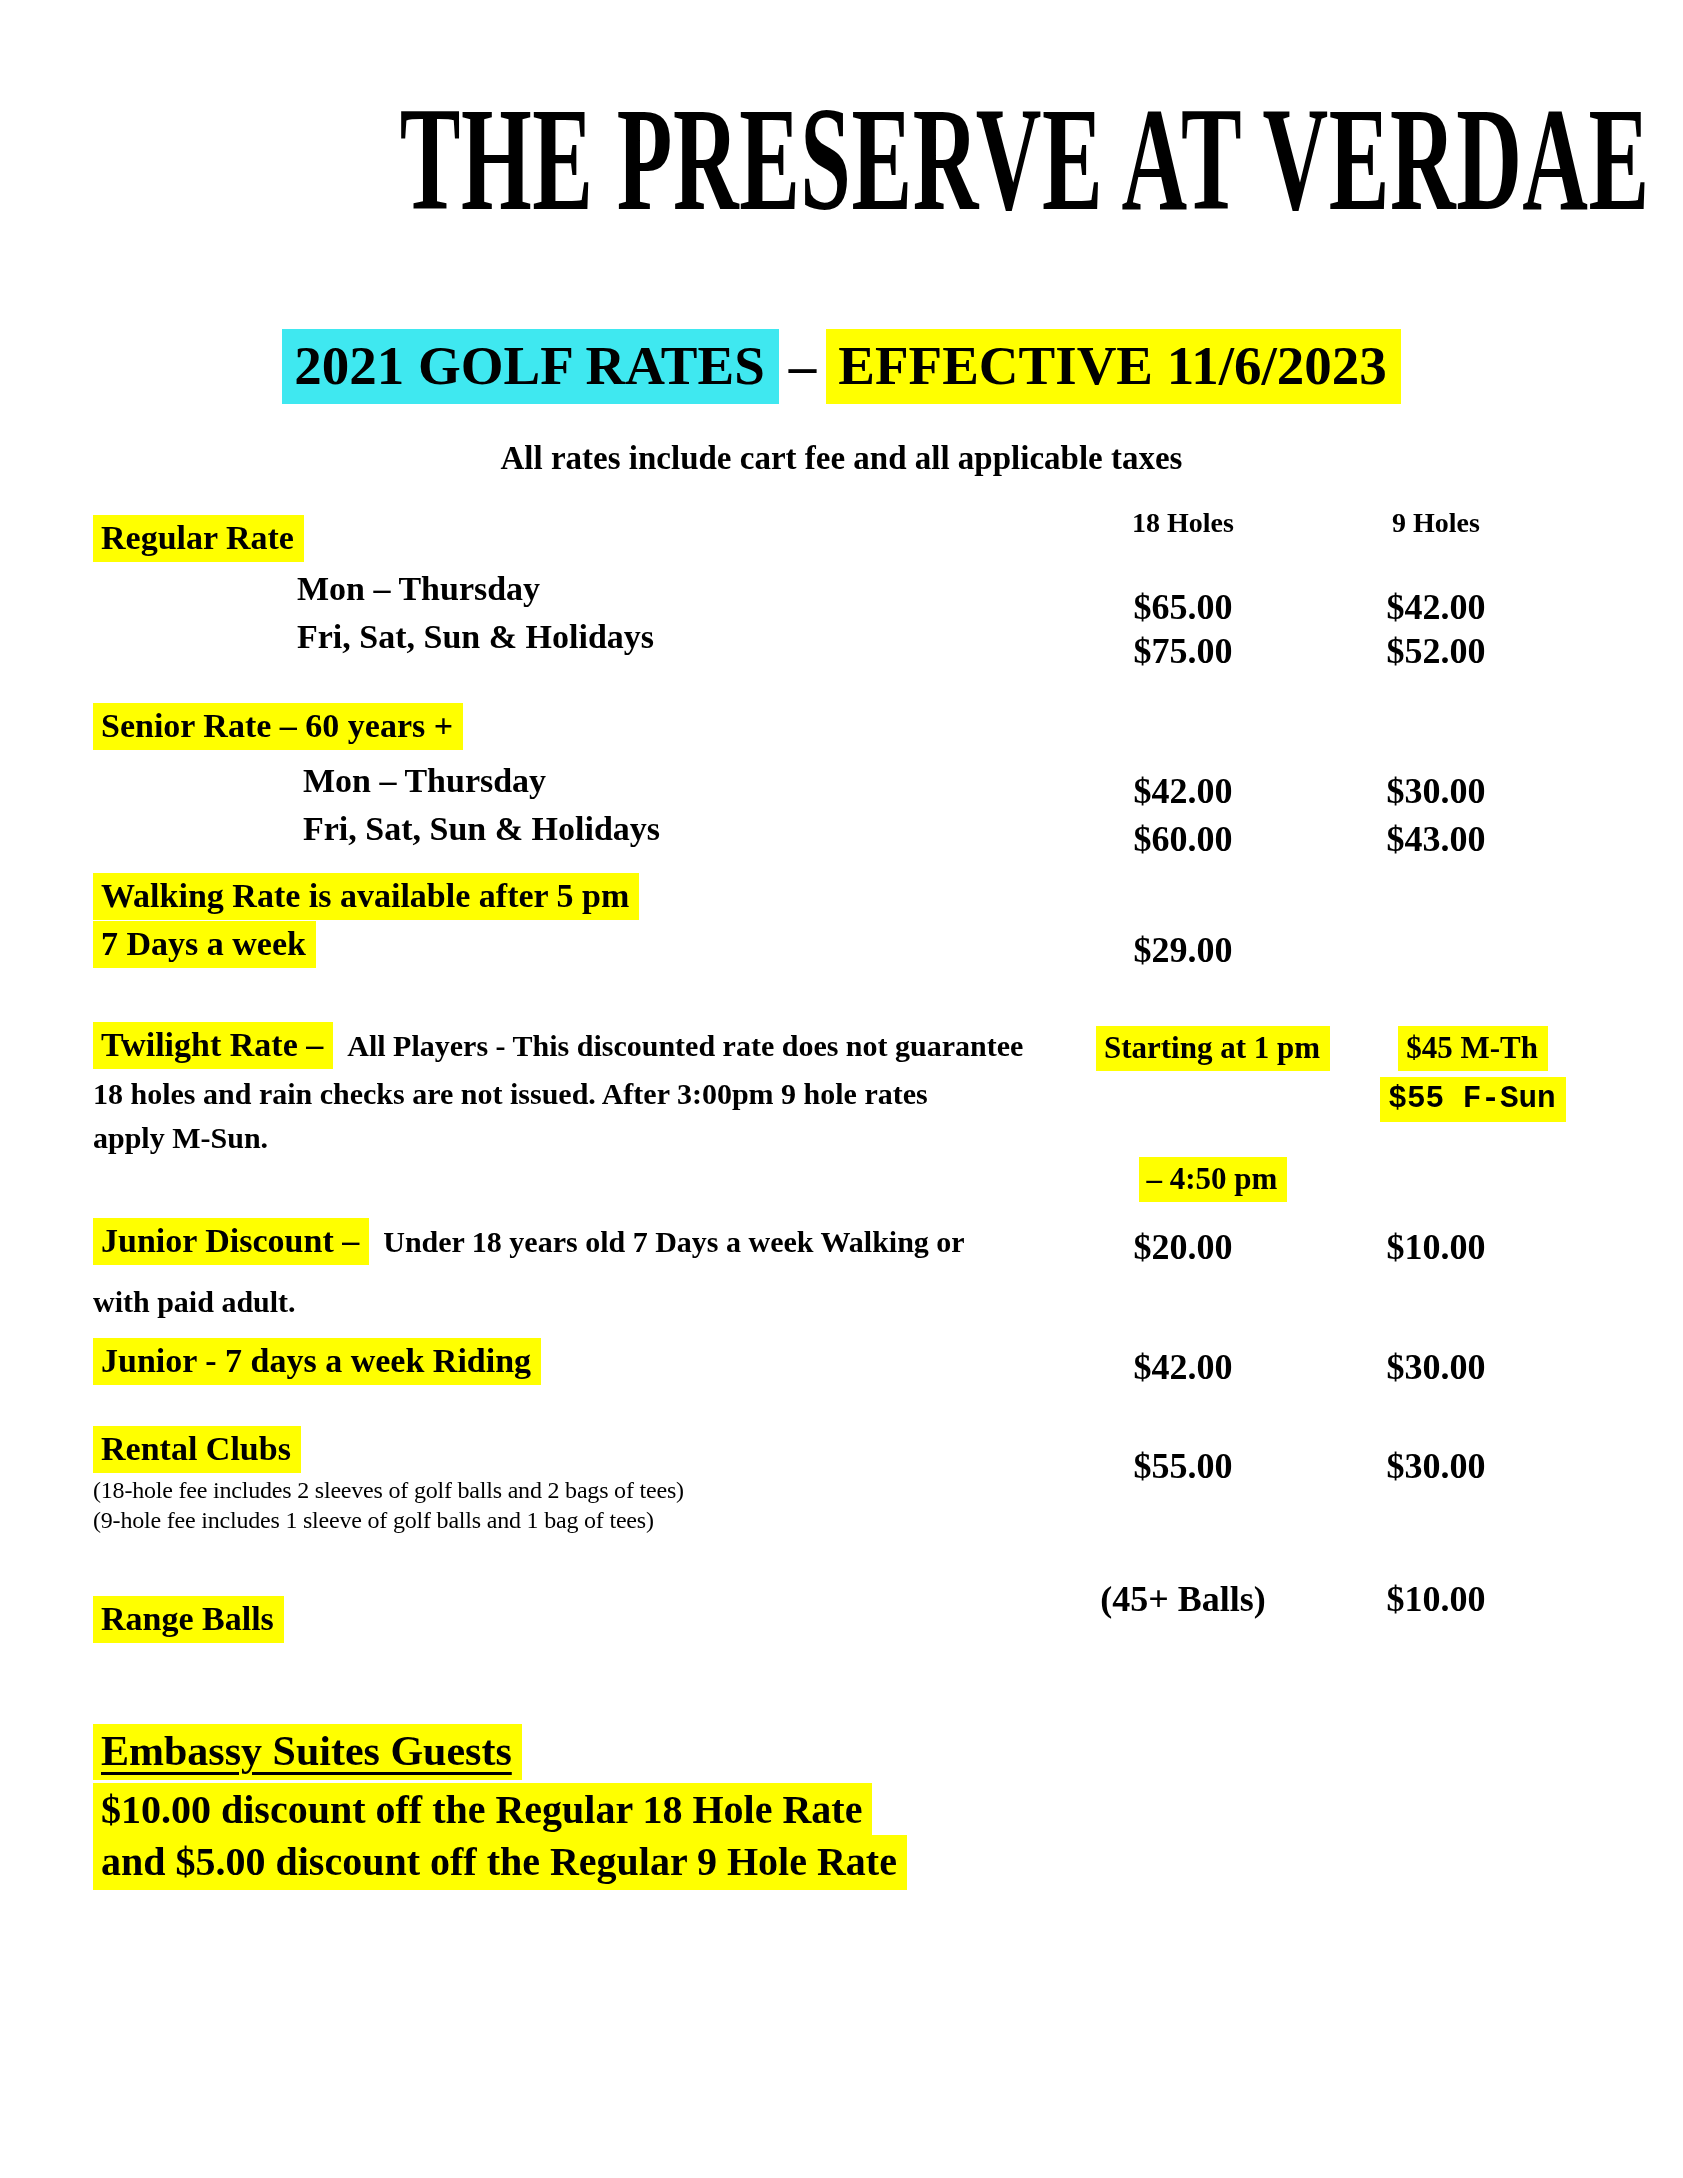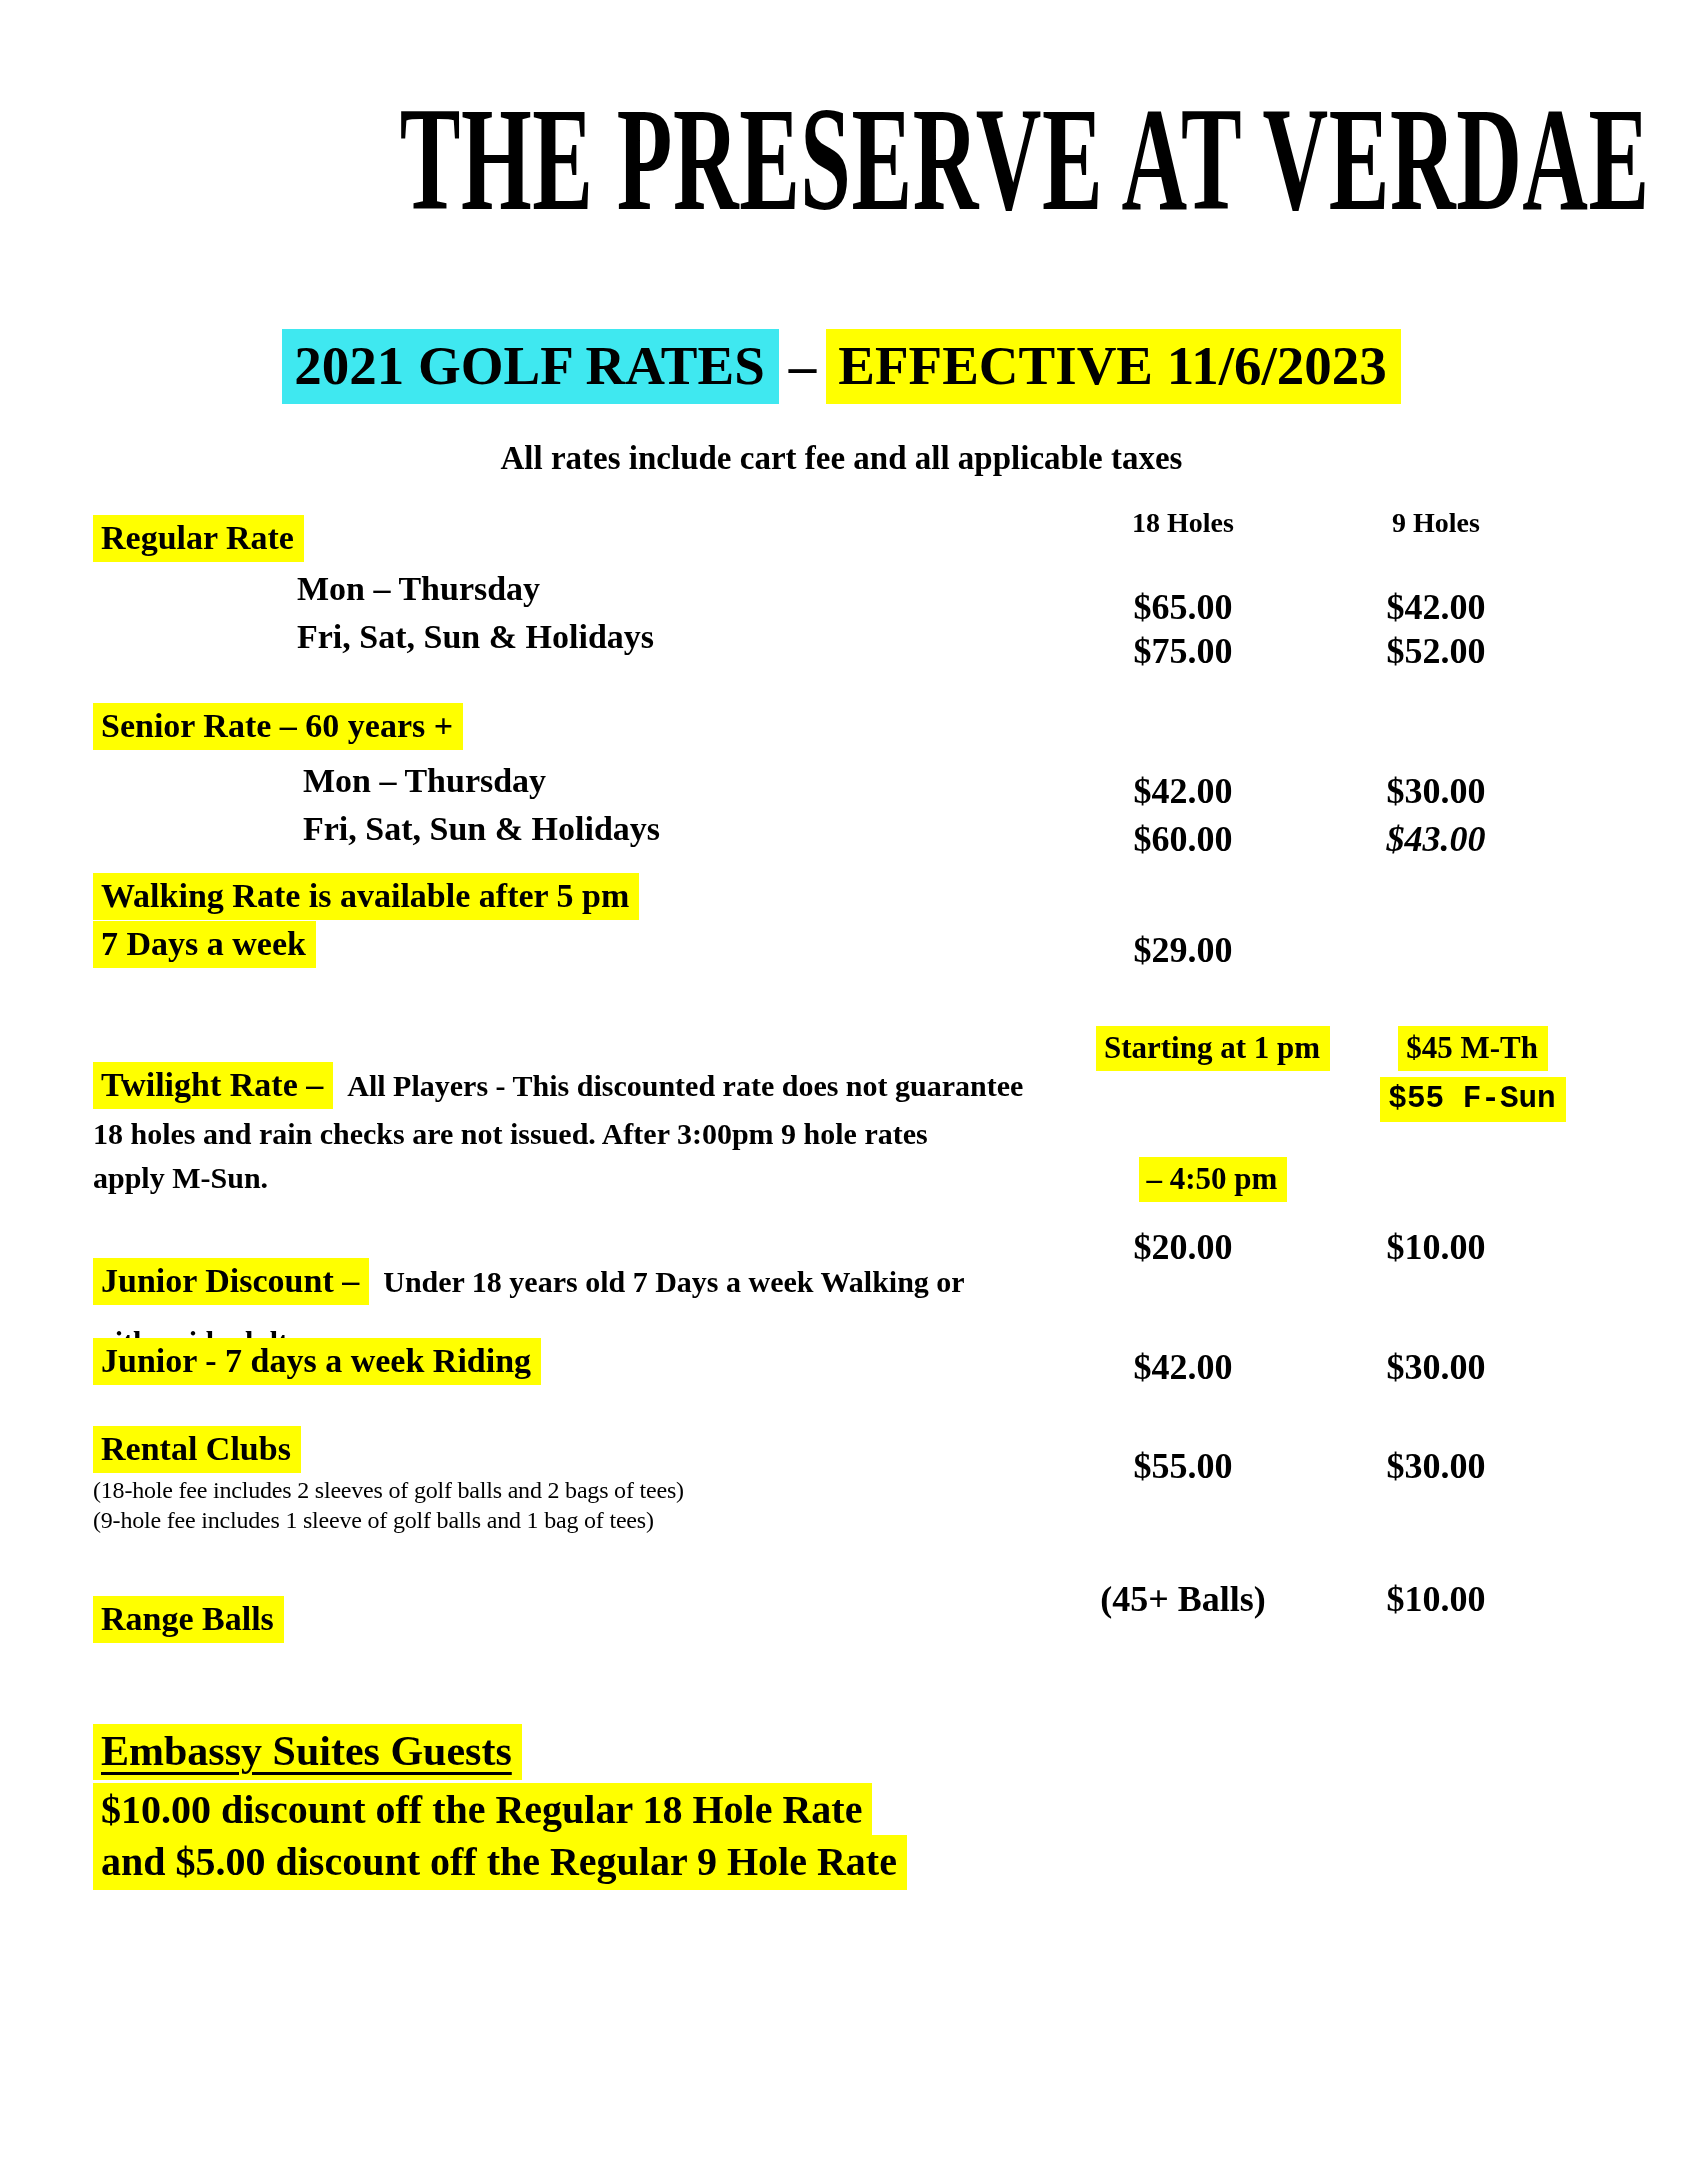--- a/index.html
+++ b/index.html
@@ -39,21 +39,21 @@
 
   .colhead { font-size: 28px; }
   .c18 { position:absolute; left:1064px; width:238px; text-align:center; white-space:nowrap; }
   .c9  { position:absolute; left:1317px; width:238px; text-align:center; white-space:nowrap; }
   .ctime  { position:absolute; left:1089px; width:248px; text-align:center; white-space:nowrap; }
   .cprice { position:absolute; left:1364px; width:218px; text-align:center; white-space:nowrap; }
 
   .label { font-size: 34px; }
   .day   { font-size: 34px; }
   .price { font-size: 36px; }
-  .desc  { font-size: 30px; margin-top: 40px; }
+  .desc  { font-size: 30px; }
   .desc-follow { margin-left: 14px; }
   .side  { font-size: 31px; }
   .note  { font-size: 24px; font-weight: normal; letter-spacing: -0.2px; }
 
   .embassy-title {
     font-size: 42px;
     text-decoration: underline;
     text-decoration-thickness: 3px;
     text-underline-offset: 7px;
   }
@@ -88,21 +88,21 @@
   <div class="c9 price" style="top:630px;">$52.00</div>
 
   <div class="abs label" style="left:93px; top:707px;">
     <span class="hl">Senior Rate – 60 years +</span>
   </div>
   <div class="abs day" style="left:303px; top:762px;">Mon – Thursday</div>
   <div class="c18 price" style="top:770px;">$42.00</div>
   <div class="c9 price" style="top:770px;">$30.00</div>
   <div class="abs day" style="left:303px; top:810px;">Fri, Sat, Sun &amp; Holidays</div>
   <div class="c18 price" style="top:818px;">$60.00</div>
-  <div class="c9 price" style="top:818px;font-style:italic;">$43.00</div>
+  <div class="c9 price" style="top:818px;">$43.00</div>
 
   <div class="abs label" style="left:93px; top:877px;">
     <span class="hl">Walking Rate is available after 5 pm</span>
   </div>
   <div class="abs label" style="left:93px; top:925px;">
     <span class="hl">7 Days a week</span>
   </div>
   <div class="c18 price" style="top:929px;">$29.00</div>
 
   <div class="abs desc" style="left:93px; top:1026px;">

